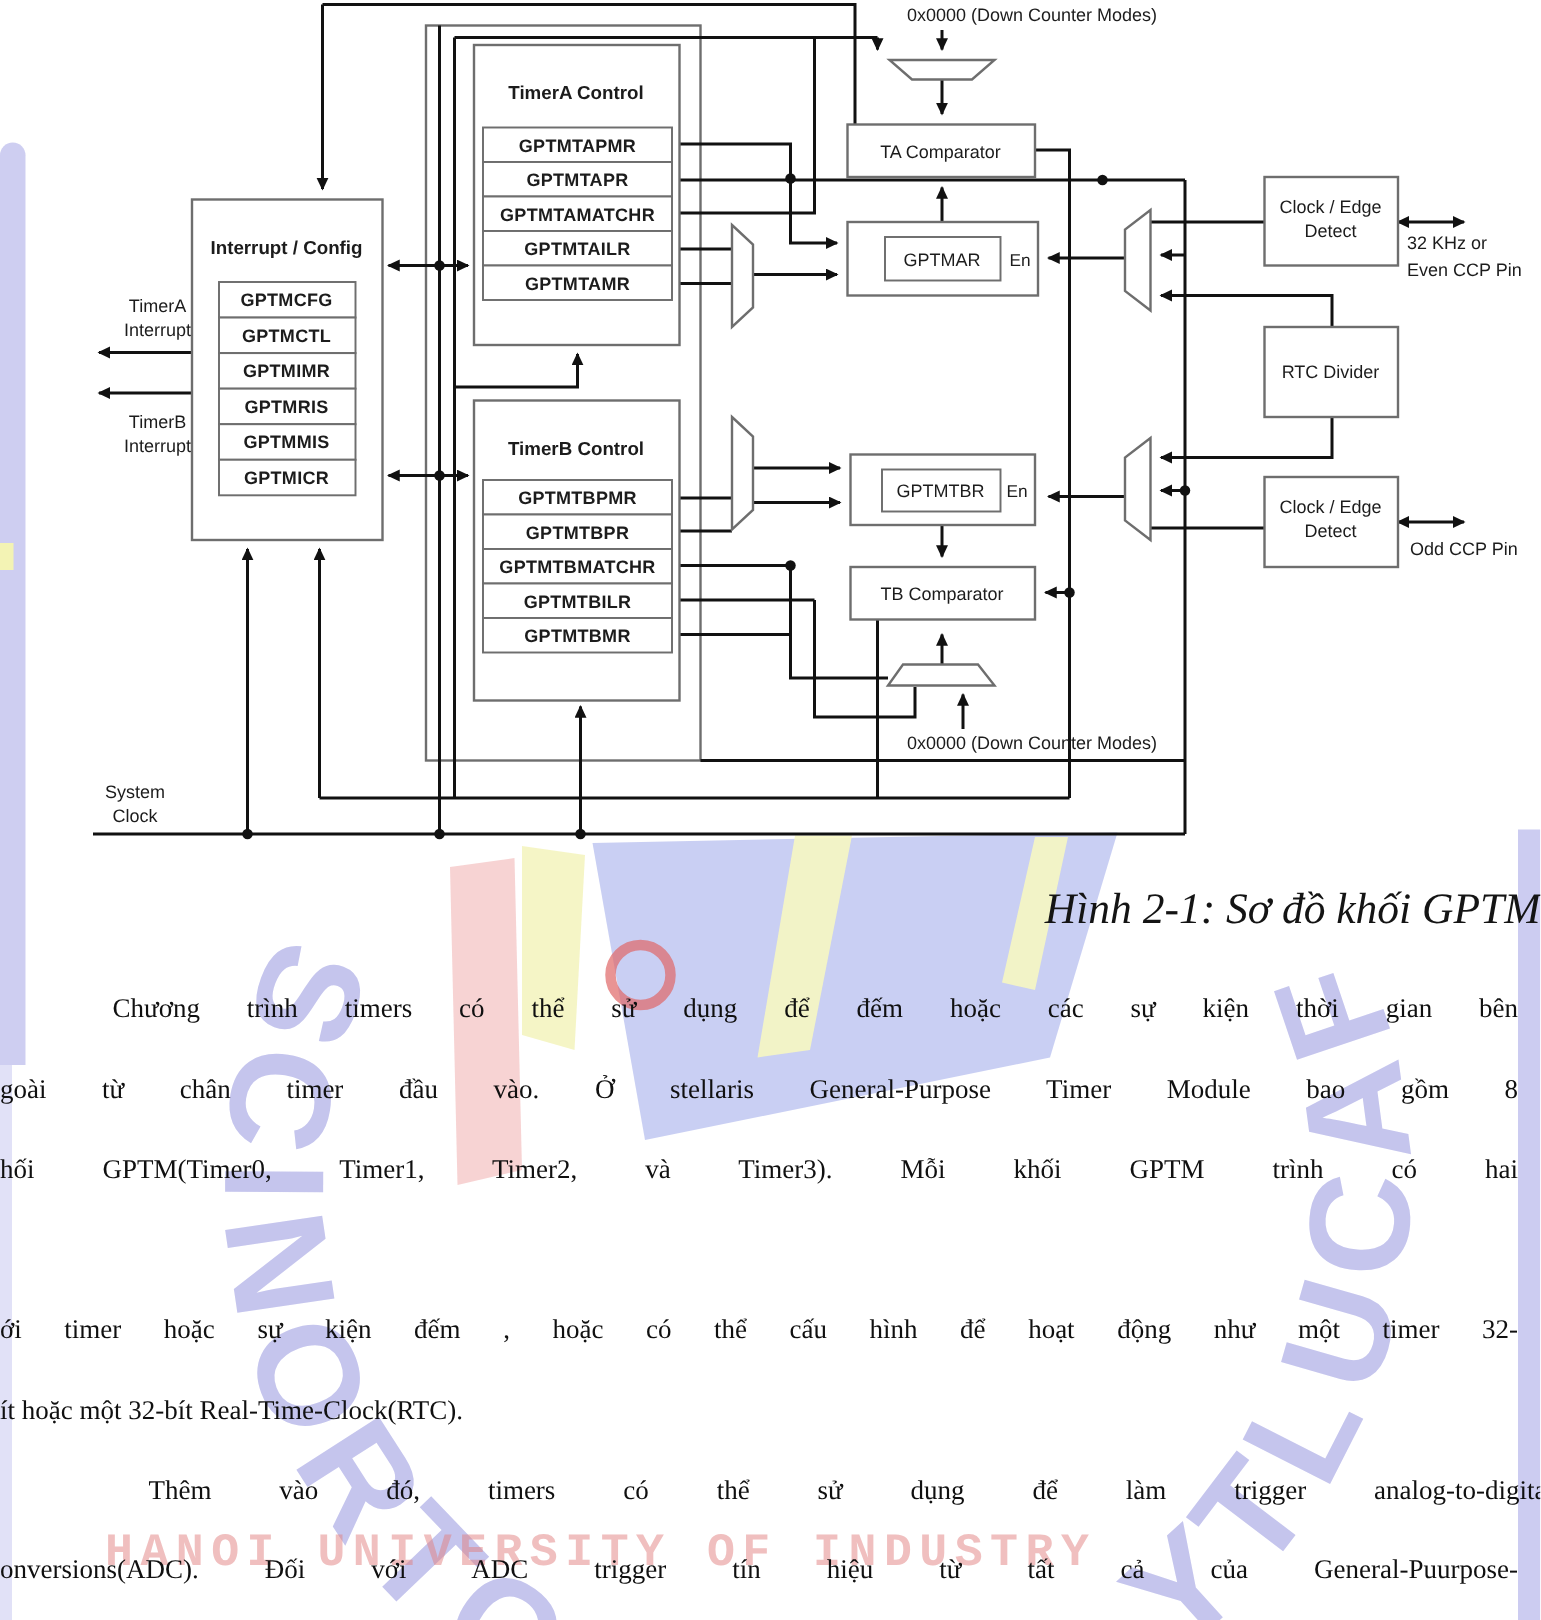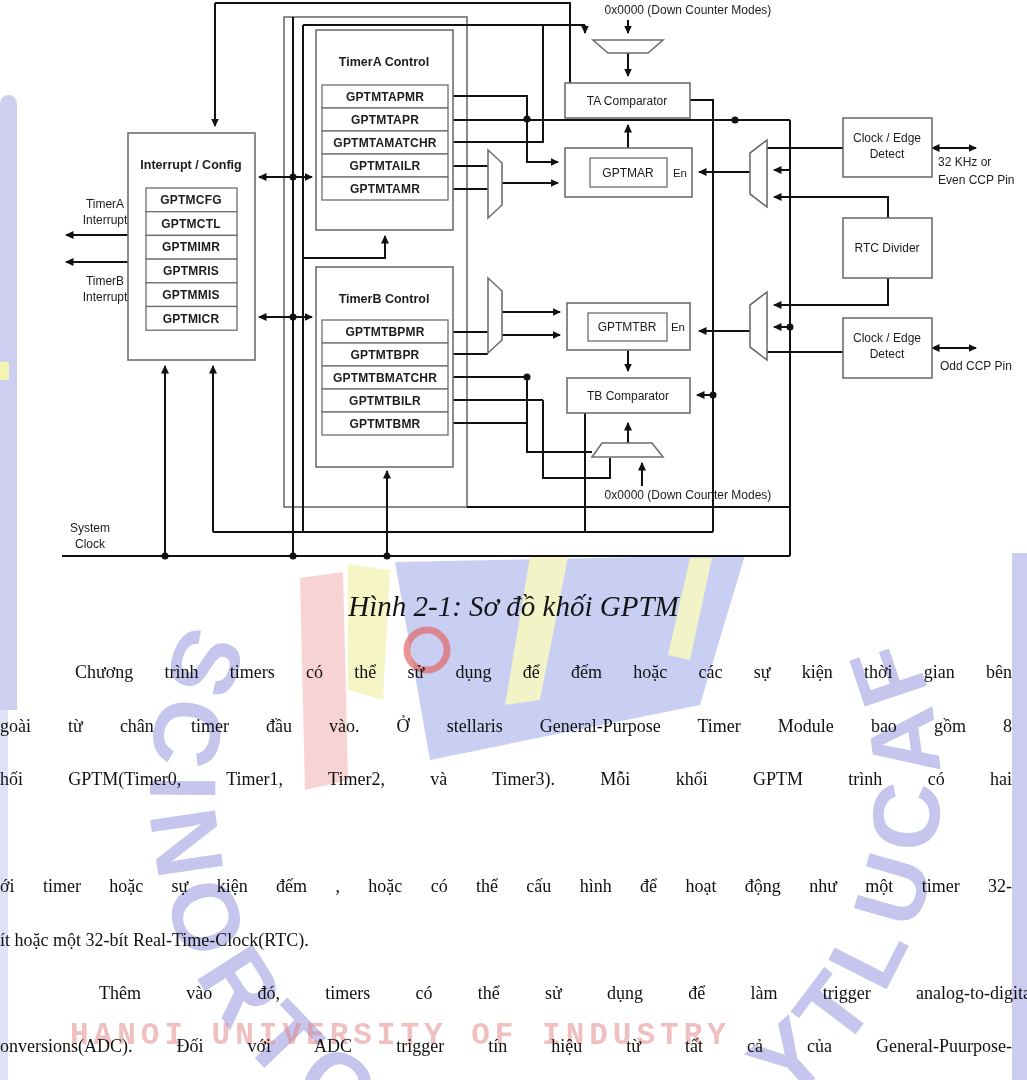--- a/index.html
+++ b/index.html
@@ -18,21 +18,21 @@
   .dg-line{stroke:#111;stroke-width:2;fill:none;}
   .dg-box{stroke:#6e6e6e;stroke-width:1.6;fill:#fff;}
   .dg-reg{stroke:#6e6e6e;stroke-width:1.3;fill:#fff;}
   .dg-mux{stroke:#6e6e6e;stroke-width:1.6;fill:#fff;}
   text{font-family:"Liberation Sans","DejaVu Sans",sans-serif;fill:#1c1c1c;}
   .t-title{font-size:12.5px;font-weight:bold;}
   .t-reg{font-size:12px;font-weight:bold;letter-spacing:.2px;}
   .t-lbl{font-size:12px;}
   .t-sm{font-size:11.5px;}
   
-  .caption{position:absolute;left:0;top:590px;width:1027px;text-align:center;z-index:3;
+  .caption{position:absolute;left:0;top:590px;width:1027px;text-align:right;z-index:3;
            font-style:italic;font-size:29px;color:#141414;}
   .tline{position:absolute;left:0;width:1012px;font-size:18px;color:#101010;z-index:3;
          text-align:justify;text-align-last:justify;white-space:normal;}
   .tline.noj{text-align:right;text-align-last:left;}
   .tline.ind{text-indent:75px;}
   .ring-text{font-family:"Liberation Sans","DejaVu Sans",sans-serif;font-weight:bold;
              fill:#b7b7e9;opacity:.8;}
 </style>
 </head>
 <body>

